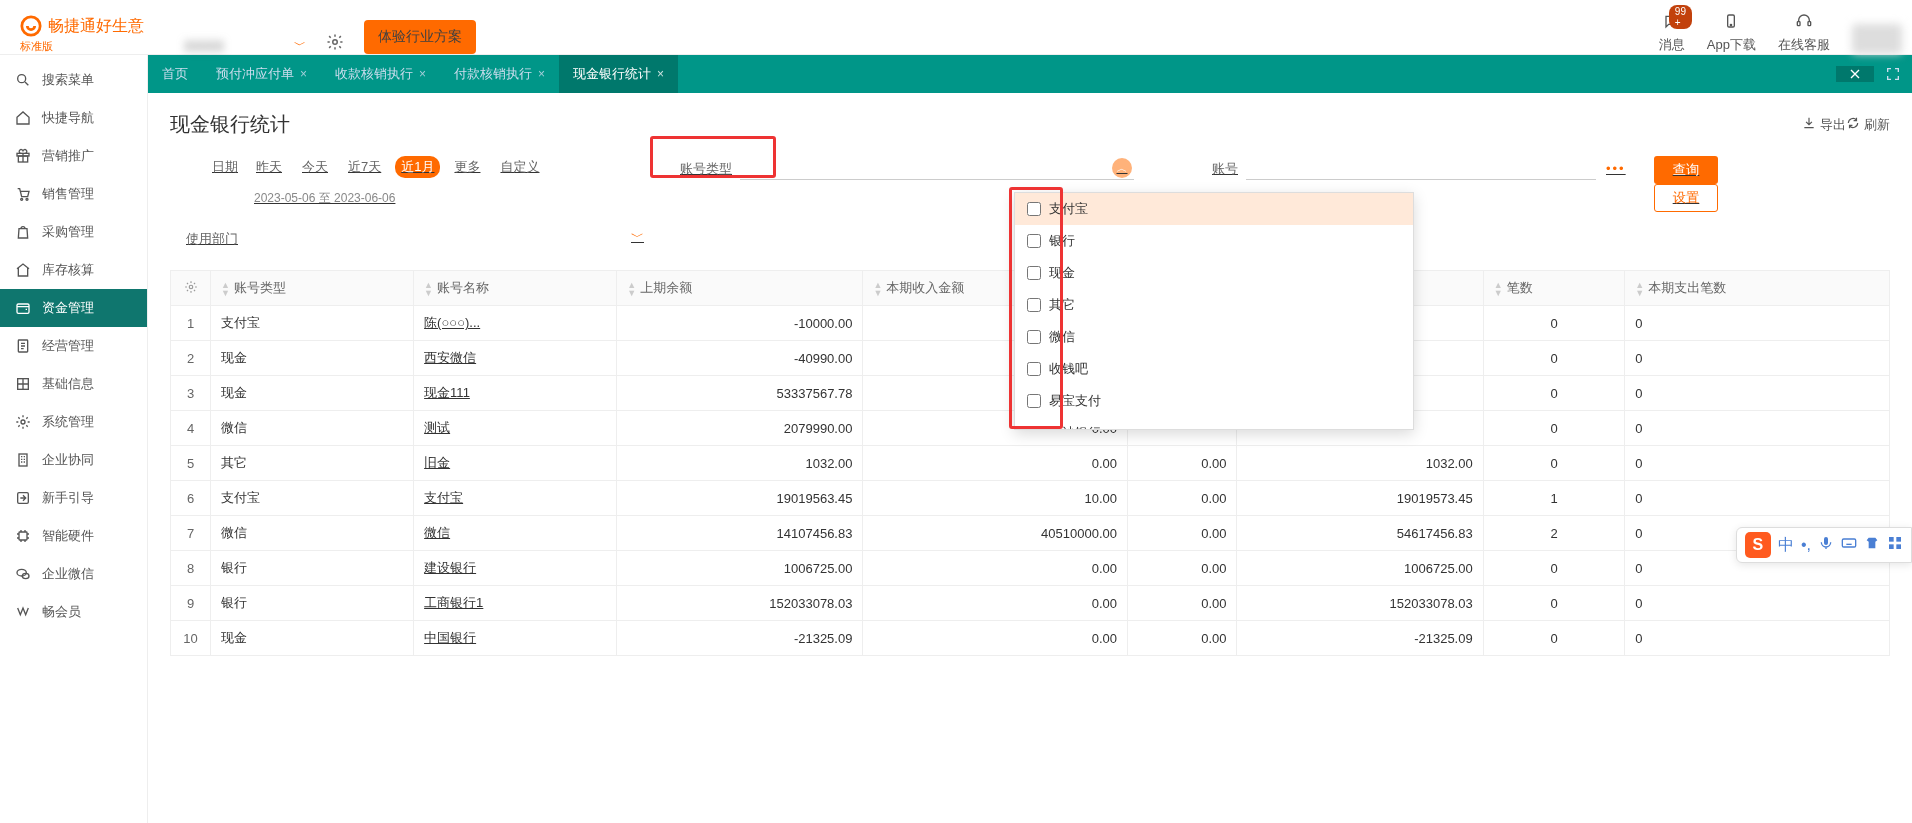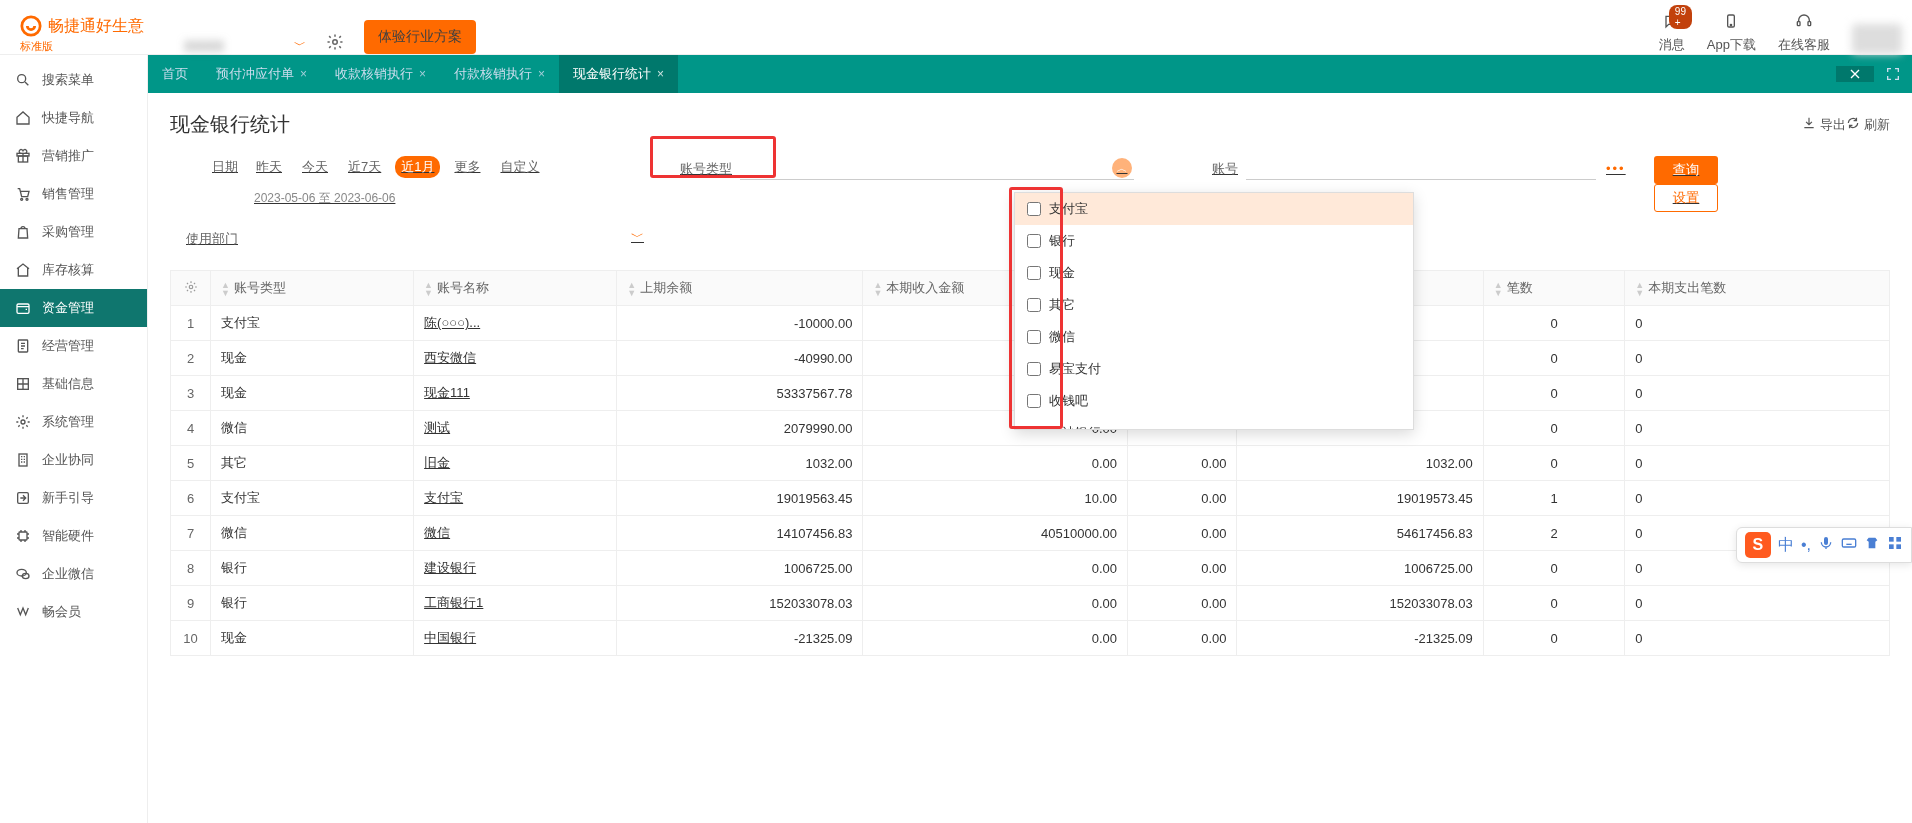--- a/index.html
+++ b/index.html
@@ -417,25 +417,25 @@
               <div class="dd-opt">
                 <input type="checkbox" style="">
                 <span>其它</span>
               </div>
               <div class="dd-opt">
                 <input type="checkbox" style="">
                 <span>微信</span>
               </div>
               <div class="dd-opt">
                 <input type="checkbox" style="">
+                <span>收钱吧</span>
+              </div>
+              <div class="dd-opt">
+                <input type="checkbox" style="">
                 <span>易宝支付</span>
-              </div>
-              <div class="dd-opt">
-                <input type="checkbox" style="">
-                <span>收钱吧</span>
               </div>
               <div class="dd-opt">
                 <input type="checkbox" style="">
                 <span>长沙银行</span>
               </div>
             </div>
         </div>
       </div>
 
       <div class="table-wrap">

